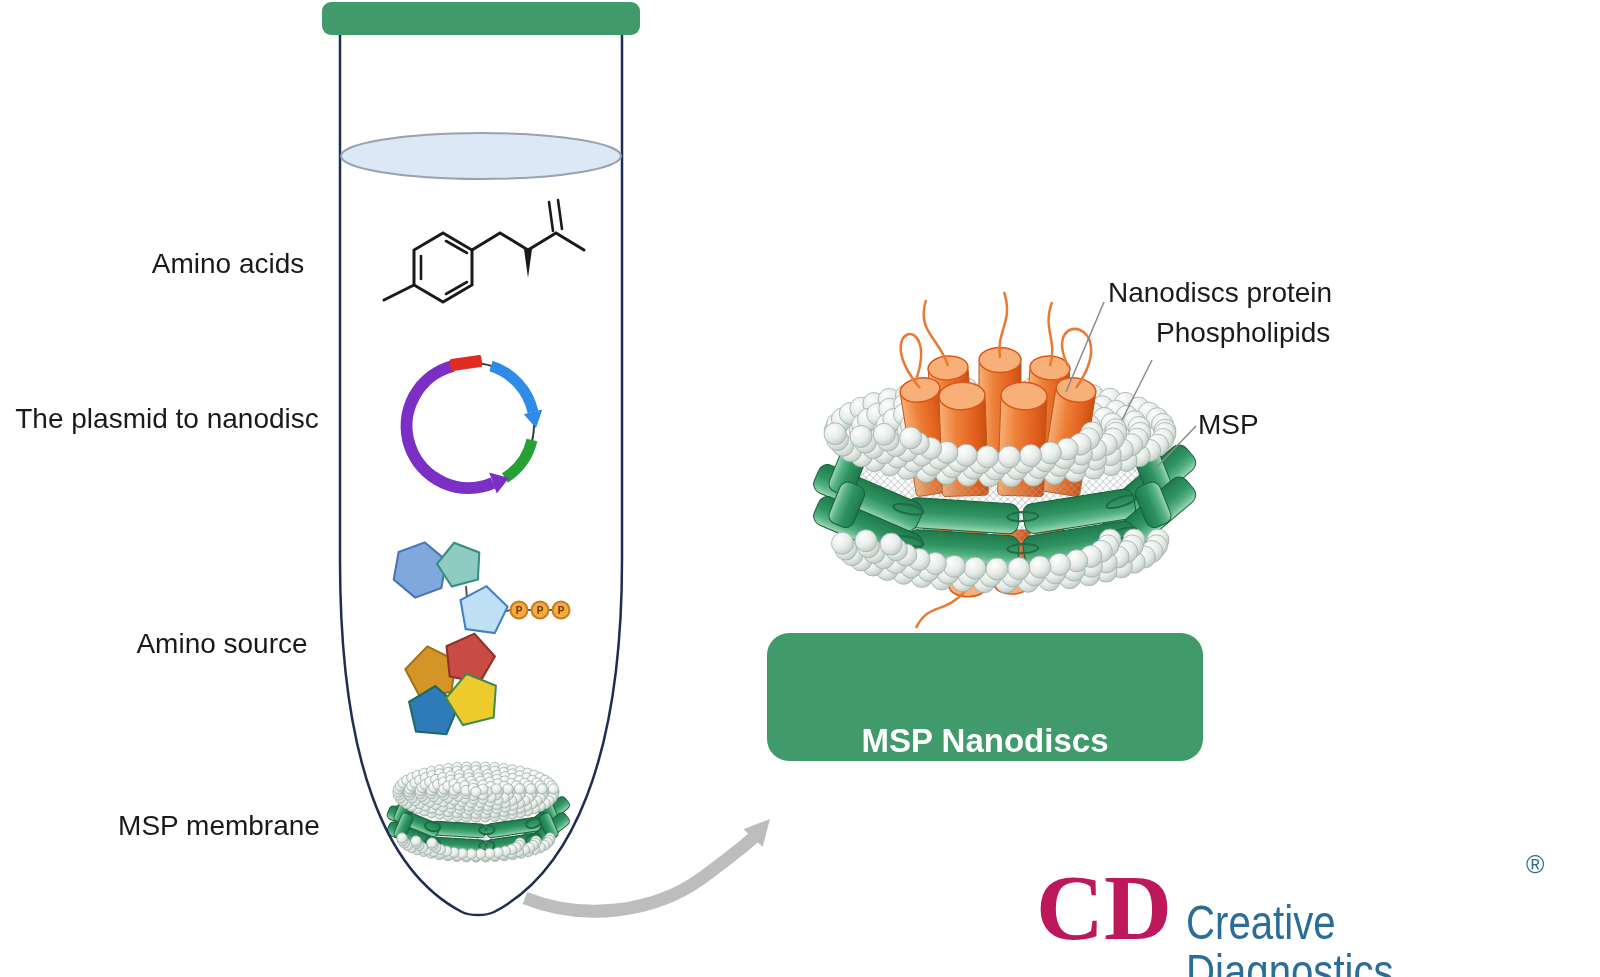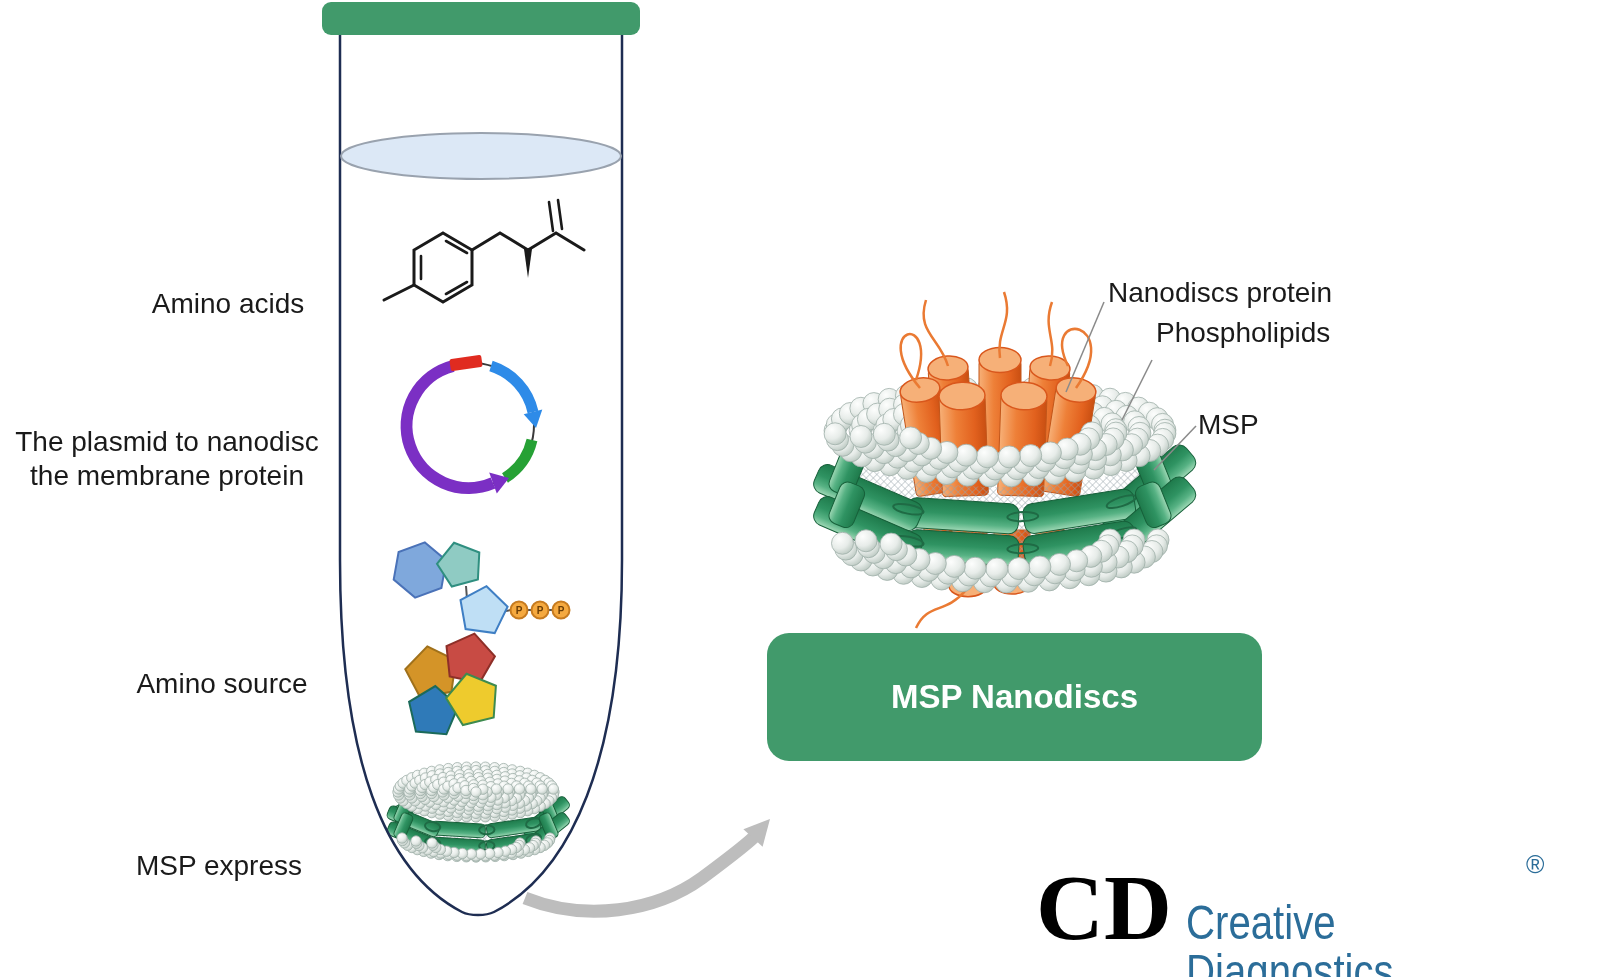--- a/index.html
+++ b/index.html
@@ -5,25 +5,25 @@
   html,body{margin:0;padding:0;}
   body{
     width:1600px;height:977px;position:relative;overflow:hidden;
     background:#ffffff;font-family:"Liberation Sans", sans-serif;
   }
   #art{position:absolute;left:0;top:0;}
   .lbl{
     position:absolute;color:#1a1a1a;font-size:28px;line-height:34px;
     white-space:nowrap;
   }
-  .lbl.centered{transform:translate(-50%,-50%);text-align:center;margin-top:40px;}
+  .lbl.centered{transform:translate(-50%,-50%);text-align:center;}
   .callout{
-    position:absolute;left:767px;top:633px;width:495px;height:128px;
+    position:absolute;left:767px;top:633px;width:436px;height:128px;
     border-radius:22px;display:flex;flex-direction:row;justify-content:center;
-    align-items:center;gap:4px;
+    align-items:flex-end;gap:4px;
   }
   .callout div{
     color:#ffffff;font-weight:bold;font-size:33px;line-height:40px;white-space:nowrap;
   }
   .logo{
     position:absolute;left:1036px;top:860px;display:flex;align-items:baseline;
   }
   .logo-cd{
     font-family:"Liberation Serif", serif;font-weight:bold;font-size:94px;line-height:1;
   }
@@ -680,34 +680,33 @@
       <path d="M340,35 L340,560 C340,760 385,872 462,912 C470,916 486,916 494,912 C571,872 622,760 622,560 L622,35" fill="none" stroke="#1E2D52" stroke-width="2.5"></path>
       <rect x="322" y="2" width="318" height="33" rx="9" fill="#419A6B"></rect>
       <ellipse cx="481" cy="156" rx="140" ry="23" fill="#DCE8F6" stroke="#99A2AE" stroke-width="2"></ellipse>
     </g>
   </svg>
 
 <div class="lbl centered" style="left:228px;top:264px">Amino acids</div>
 
 <div class="lbl centered" style="left:167px;top:419px">
   <div>The plasmid to nanodisc</div>
-  <div>the membrane protein</div>
 </div>
 
 <div class="lbl centered" style="left:222px;top:644px">Amino source</div>
 
-<div class="lbl centered" style="left:219px;top:826px">MSP express</div>
+<div class="lbl centered" style="left:219px;top:826px">MSP membrane</div>
 
 <div class="lbl" style="left:1108px;top:276px">Nanodiscs protein</div>
 
 <div class="lbl" style="left:1156px;top:316px">Phospholipids</div>
 
 <div class="lbl" style="left:1198px;top:408px">MSP</div>
 
 <div class="callout" style="background: rgb(65, 154, 107);">
   <div>MSP Nanodiscs</div>
 </div>
 
 <div class="logo">
-  <span class="logo-cd" style="color: #000000;">CD</span>
+  <span class="logo-cd" style="color: #be185d;">CD</span>
   <span class="logo-name" style="color: rgb(43, 109, 153);">Creative Diagnostics</span>
 </div>
 <div class="logo-reg" style="color: rgb(43, 109, 153);">®</div>
 
 </body></html>

